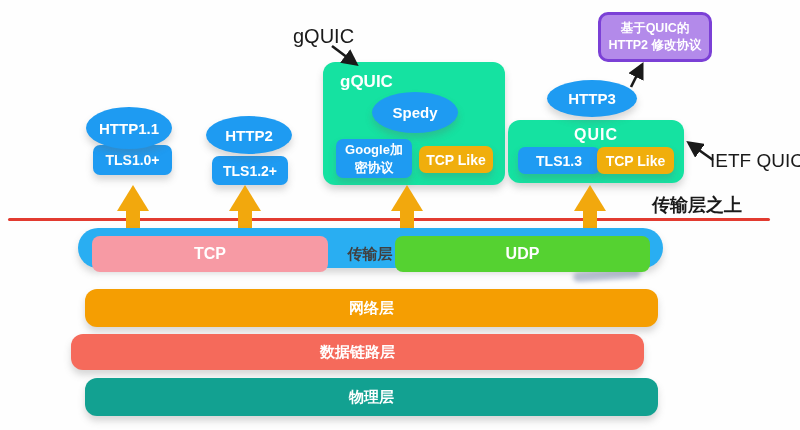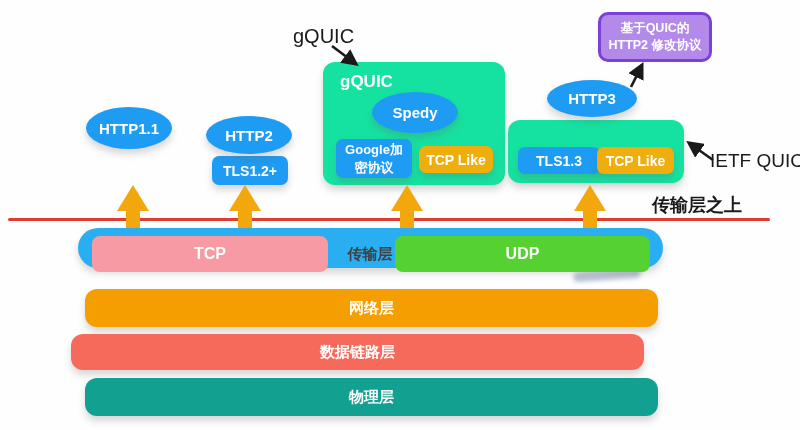--- a/index.html
+++ b/index.html
@@ -73,38 +73,40 @@
   <div class="abs black-label" style="left:710px;top:150px;font-size:19px">IETF QUIC</div>
   <div class="abs black-label" style="left:652px;top:193px;font-size:18px;font-weight:700">传输层之上</div>
 
   <div class="abs fc two-line" style="left:598px;top:12px;width:114px;height:50px;background:var(--purple-fill);border:3px solid var(--purple-border);border-radius:10px;color:#fff;font-weight:bold;font-size:12.5px">
     <div>
       <span style="display:block">基于QUIC的</span>
       <span style="display:block">HTTP2 修改协议</span>
     </div>
   </div>
 
+  <div class="abs chip shadow fc" style="left:93px;top:145px;width:79px;height:30px">TLS1.0+</div>
   <div class="abs ellipse shadow fc" style="left:86px;top:107px;width:86px;height:42px">HTTP1.1</div>
 
   <div class="abs chip shadow fc" style="left:212px;top:156px;width:76px;height:29px">TLS1.2+</div>
   <div class="abs ellipse shadow fc" style="left:206px;top:116px;width:86px;height:38px">HTTP2</div>
 
   <div class="abs bigbox shadow" style="left:323px;top:62px;width:182px;height:123px">
     <div class="abs" style="left:17px;top:10px;color:#fff;font-weight:bold;font-size:17px">gQUIC</div>
     <div class="abs ellipse shadow fc" style="left:49px;top:30px;width:86px;height:41px">Spedy</div>
     <div class="abs chip shadow fc two-line" style="left:13px;top:77px;width:76px;height:39px;font-size:13px">
       <div>
         <span style="display:block">Google加</span>
         <span style="display:block">密协议</span>
       </div>
     </div>
     <div class="abs chip orange shadow fc" style="left:96px;top:84px;width:74px;height:27px">TCP Like</div>
   </div>
 
   <div class="abs bigbox shadow" style="left:508px;top:120px;width:176px;height:63px">
+    <div class="abs fc" style="left:0;top:5px;width:176px;height:20px;color:#fff;font-weight:bold;font-size:16px;letter-spacing:1px">QUIC</div>
     <div class="abs chip shadow fc" style="left:10px;top:27px;width:82px;height:27px">TLS1.3</div>
     <div class="abs chip orange shadow fc" style="left:89px;top:27px;width:77px;height:27px">TCP Like</div>
   </div>
 
   <div class="abs ellipse shadow fc" style="left:547px;top:80px;width:90px;height:37px">HTTP3</div>
 
   <div class="abs redline" style="left:8px;top:218px;width:762px"></div>
 
   <div class="abs up-arrow" style="left:117px;top:185px">
       <div class="head"></div>

